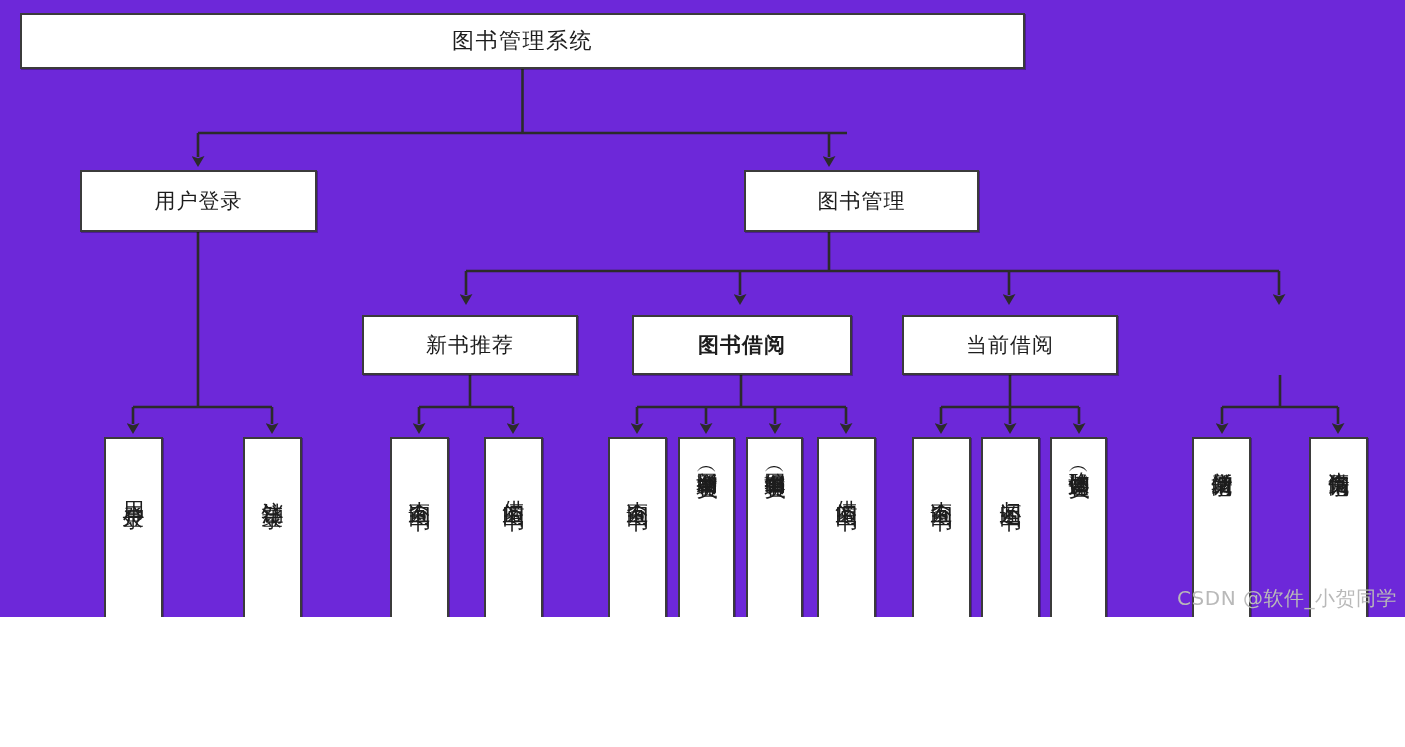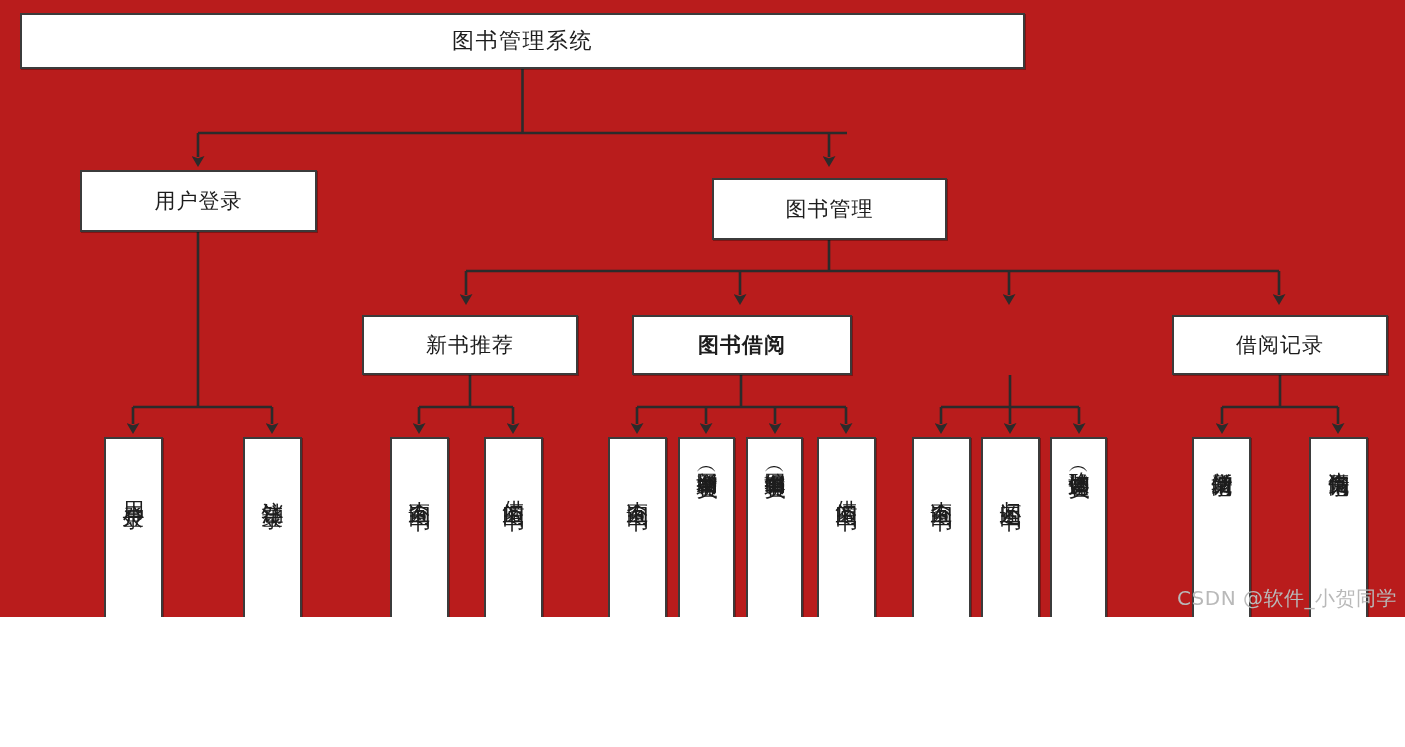--- a/index.html
+++ b/index.html
@@ -8,21 +8,21 @@
     padding: 0;
     background: #ffffff;
   }
   body {
     font-family: "DejaVu Sans", "Liberation Sans", sans-serif;
   }
   #canvas {
     position: relative;
     width: 1405px;
     height: 617px;
-    background: #b91c1c;
+    background: #6d28d9;
     overflow: hidden;
   }
   #edges {
     position: absolute;
     left: 0;
     top: 0;
     width: 1405px;
     height: 747px;
     pointer-events: none;
   }
@@ -139,32 +139,32 @@
     </g>
   </svg>
 
   <div class="node h root" style="left:20px; top:13px; width:1005px; height:56px;">
     <span class="node-label">图书管理系统</span>
   </div>
 
   <div class="node h" style="left:80px; top:170px; width:237px; height:62px;">
     <span class="node-label">用户登录</span>
   </div>
-  <div class="node h" style="left:712px; top:170px; width:235px; height:62px;margin-top:8px;">
+  <div class="node h" style="left:744px; top:170px; width:235px; height:62px;">
     <span class="node-label">图书管理</span>
   </div>
 
   <div class="node h" style="left:362px; top:315px; width:216px; height:60px;">
     <span class="node-label">新书推荐</span>
   </div>
   <div class="node h" style="left:632px; top:315px; width:220px; height:60px;font-weight:bold;">
     <span class="node-label">图书借阅</span>
   </div>
-  <div class="node h" style="left:1172px; top:315px; width:216px; height:60px;">
-    <span class="node-label">借阅记录</span>
+  <div class="node h" style="left:902px; top:315px; width:216px; height:60px;">
+    <span class="node-label">当前借阅</span>
   </div>
 
   <div class="node v" style="left:104px; top:437px; width:59px; height:298px;">
     <span class="node-label">用户登录</span>
   </div>
   <div class="node v" style="left:243px; top:437px; width:59px; height:298px;">
     <span class="node-label">注销登录</span>
   </div>
 
   <div class="node v" style="left:390px; top:437px; width:59px; height:298px;">

